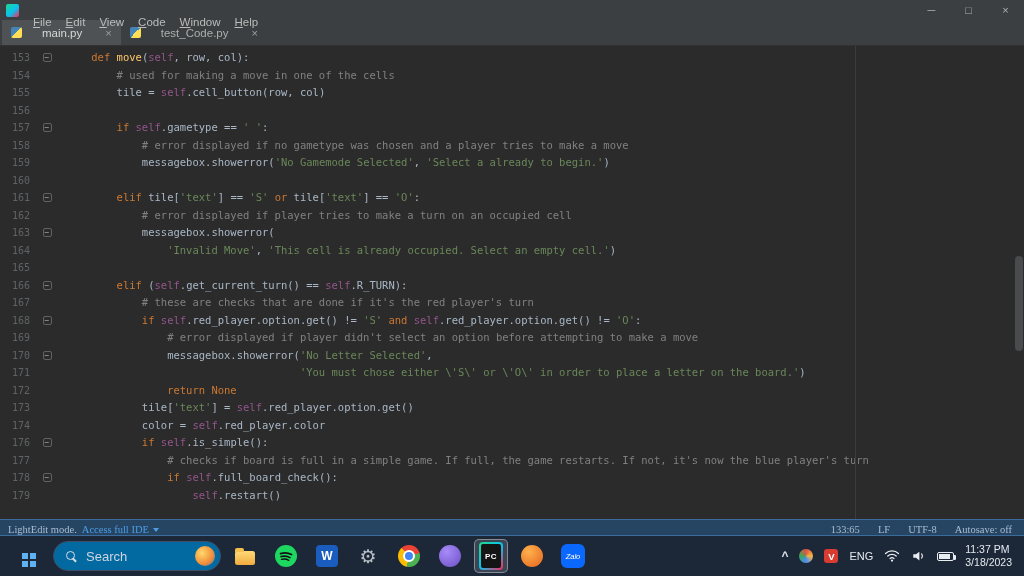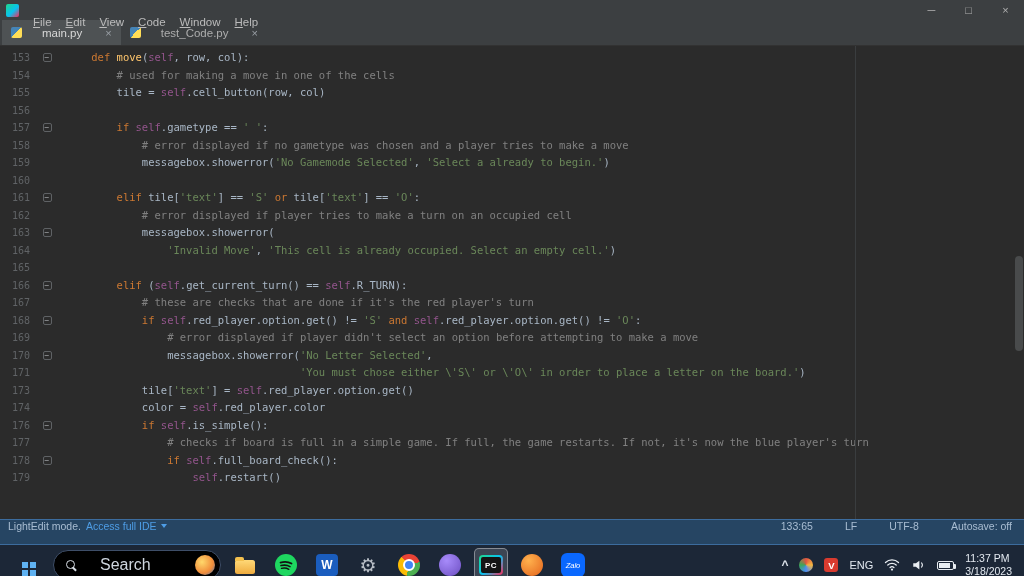--- a/index.html
+++ b/index.html
@@ -34,43 +34,43 @@
   .fold-box { width:9px; height:9px; border:1px solid #5f6265; border-radius:2px; color:#a7aaad; font-size:8px; line-height:7px; text-align:center; background:#2b2b2b; }
   .code { padding-left:8px; }
   .tok-p   { color:var(--c-p,#a9b7c6); }
   .tok-k   { color:var(--c-k,#cc7832); }
   .tok-f   { color:var(--c-f,#ffc66d); }
   .tok-s   { color:var(--c-s,#94558d); }
   .tok-c   { color:var(--c-c,#808080); }
   .tok-str { color:var(--c-str,#6a8759); }
 
   
-  .statusbar { height:26px; background:#264563; border-top:1px solid #3c6c9e; border-bottom:1px solid #3c6c9e; display:flex; align-items:flex-start; padding:0 12px 0 8px; font-size:10.5px; color:#a9bdd2; gap:5px; }
+  .statusbar { height:17px; background:#264563; border-top:1px solid #3c6c9e; border-bottom:1px solid #3c6c9e; display:flex; align-items:flex-end; padding:0 12px 0 8px; font-size:10.5px; color:#a9bdd2; gap:5px;font-family:Liberation Serif, serif; }
   .sb-link { color:#4e9de6; display:flex; align-items:center; gap:4px; }
   .caret-down { width:0; height:0; border-left:3.5px solid transparent; border-right:3.5px solid transparent; border-top:4px solid #4e9de6; display:inline-block; }
-  .sb-right { margin-left:auto; display:flex; gap:32px; align-items:center; }
+  .sb-right { margin-left:auto; display:flex; gap:18px; align-items:center; }
 
   
   .taskbar { height:40px; background:#1c2737; display:flex; align-items:center; padding:0 8px 0 12px; gap:7px; }
   .tb-btn { width:34px; height:34px; border-radius:5px; display:flex; align-items:center; justify-content:center; flex:none; }
   .tb-btn.active-app { background:rgba(255,255,255,.14); box-shadow:inset 0 0 0 1px rgba(255,255,255,.38); }
   .start-flag { width:6.5px; height:6.5px; background:#5fb2f2; box-shadow:8px 0 #5fb2f2, 0 8px #5fb2f2, 8px 8px #5fb2f2; margin:-8px 8px 0 -8px; transform:translate(4px,4px); }
-  .search-pill { width:168px; height:30px; border-radius:15px; background:#000000; border:1px solid #3e4e68; display:flex; align-items:center; padding:0 5px 0 12px; gap:23px; color:#cfd6df; font-size:16px; flex:none; }
+  .search-pill { width:168px; height:30px; border-radius:15px; background:#0369a1; border:1px solid #3e4e68; display:flex; align-items:center; padding:0 5px 0 12px; gap:9px; color:#cfd6df; font-size:13px; flex:none; }
   .mag { width:11px; height:11px; position:relative; flex:none; }
   .mag::before { content:""; position:absolute; width:7px; height:7px; border:1.6px solid #d7dde4; border-radius:50%; }
   .mag::after { content:""; position:absolute; width:5px; height:1.6px; background:#d7dde4; transform:rotate(45deg); left:6px; top:8px; }
   .search-highlight { margin-left:auto; width:20px; height:20px; border-radius:50%; background:radial-gradient(circle at 35% 35%, #ffd86b, #f08c3a 60%, #3a76c4); flex:none; }
   .folder { width:20px; height:14px; background:linear-gradient(#ffd978,#efac3f); border-radius:2.5px; position:relative; margin-top:3px; }
   .folder::before { content:""; position:absolute; top:-3px; left:0; width:9px; height:4px; background:#f3c04f; border-radius:2px 2px 0 0; }
   .word-sq { width:22px; height:22px; border-radius:4px; background:#1a5dbe; color:#fff; font-weight:bold; font-size:12px; display:flex; align-items:center; justify-content:center; }
   .gear { font-size:19px; color:#b8bec6; line-height:1; }
   .chrome { width:22px; height:22px; border-radius:50%; background:conic-gradient(from -45deg,#ea4335 0 33%,#4caf50 33% 66%,#fbbc05 66% 100%); position:relative; }
   .chrome::after { content:""; position:absolute; inset:5px; border-radius:50%; background:#4285f4; border:2.5px solid #fff; }
   .purple-app { width:22px; height:22px; border-radius:50%; background:radial-gradient(circle at 35% 30%, #a78bfa, #6d4fc2); }
-  .pycharm-sq { width:24px; height:20px; border-radius:4px; border:2px solid transparent; background:linear-gradient(#151515,#151515) padding-box, linear-gradient(135deg,#21d789,#07c3f2,#fe2857) border-box; color:#fff; font-weight:bold; font-size:8px; display:flex; align-items:center; justify-content:center; letter-spacing:.5px; }
+  .pycharm-sq { width:24px; height:28px; border-radius:4px; border:2px solid transparent; background:linear-gradient(#151515,#151515) padding-box, linear-gradient(135deg,#21d789,#07c3f2,#fe2857) border-box; color:#fff; font-weight:bold; font-size:8px; display:flex; align-items:center; justify-content:center; letter-spacing:.5px; }
   .orange-app { width:22px; height:22px; border-radius:50%; background:radial-gradient(circle at 35% 30%, #ffb14d, #e3641d); }
   .zalo-sq { width:24px; height:24px; border-radius:6px; background:#0a68fe; color:#fff; font-weight:normal; font-style:italic; font-size:7.5px; display:flex; align-items:center; justify-content:center; }
   .tray { margin-left:auto; display:flex; align-items:center; gap:11px; color:#e3e9f0; font-size:11px; padding-right:4px; }
   .tray-chevron { font-size:12px; color:#dfe5ec; font-weight:bold; }
   .tray-app { width:14px; height:14px; border-radius:50%; background:conic-gradient(#e25241,#f5b63f,#4b8df8,#3aa757,#e25241); }
   .unikey { width:14px; height:14px; border-radius:3px; background:#d83b2f; color:#fff; font-weight:bold; font-size:9.5px; display:flex; align-items:center; justify-content:center; }
   .battery { width:17px; height:9px; border:1px solid #e8edf2; border-radius:2px; position:relative; }
   .battery::before { content:""; position:absolute; inset:1px; right:3px; background:#e8edf2; }
   .battery::after { content:""; position:absolute; right:-3px; top:2px; width:2px; height:5px; background:#e8edf2; border-radius:0 1px 1px 0; }
   .clock { font-size:10.5px; line-height:13px; color:#e3e9f0; }
@@ -123,20 +123,21 @@
       <div class="line"><span class="ln">162</span><span class="foldcol"></span><span class="code"><span class="tok-p">            </span><span class="tok-c"># error displayed if player tries to make a turn on an occupied cell</span></span></div>
       <div class="line"><span class="ln">163</span><span class="foldcol"><span class="fold-box">−</span></span><span class="code"><span class="tok-p">            messagebox.showerror(</span></span></div>
       <div class="line"><span class="ln">164</span><span class="foldcol"></span><span class="code"><span class="tok-p">                </span><span class="tok-str">'Invalid Move'</span><span class="tok-p">, </span><span class="tok-str">'This cell is already occupied. Select an empty cell.'</span><span class="tok-p">)</span></span></div>
       <div class="line"><span class="ln">165</span><span class="foldcol"></span><span class="code"></span></div>
       <div class="line"><span class="ln">166</span><span class="foldcol"><span class="fold-box">−</span></span><span class="code"><span class="tok-p">        </span><span class="tok-k">elif </span><span class="tok-p">(</span><span class="tok-s">self</span><span class="tok-p">.get_current_turn() == </span><span class="tok-s">self</span><span class="tok-p">.R_TURN):</span></span></div>
       <div class="line"><span class="ln">167</span><span class="foldcol"></span><span class="code"><span class="tok-p">            </span><span class="tok-c"># these are checks that are done if it's the red player's turn</span></span></div>
       <div class="line"><span class="ln">168</span><span class="foldcol"><span class="fold-box">−</span></span><span class="code"><span class="tok-p">            </span><span class="tok-k">if </span><span class="tok-s">self</span><span class="tok-p">.red_player.option.get() != </span><span class="tok-str">'S'</span><span class="tok-k"> and </span><span class="tok-s">self</span><span class="tok-p">.red_player.option.get() != </span><span class="tok-str">'O'</span><span class="tok-p">:</span></span></div>
       <div class="line"><span class="ln">169</span><span class="foldcol"></span><span class="code"><span class="tok-p">                </span><span class="tok-c"># error displayed if player didn't select an option before attempting to make a move</span></span></div>
       <div class="line"><span class="ln">170</span><span class="foldcol"><span class="fold-box">−</span></span><span class="code"><span class="tok-p">                messagebox.showerror(</span><span class="tok-str">'No Letter Selected'</span><span class="tok-p">,</span></span></div>
       <div class="line"><span class="ln">171</span><span class="foldcol"></span><span class="code"><span class="tok-p">                                     </span><span class="tok-str">'You must chose either \'S\' or \'O\' in order to place a letter on the board.'</span><span class="tok-p">)</span></span></div>
+      <div class="line"><span class="ln">172</span><span class="foldcol"></span><span class="code"><span class="tok-p">                </span><span class="tok-k">return None</span></span></div>
       <div class="line"><span class="ln">173</span><span class="foldcol"></span><span class="code"><span class="tok-p">            tile[</span><span class="tok-str">'text'</span><span class="tok-p">] = </span><span class="tok-s">self</span><span class="tok-p">.red_player.option.get()</span></span></div>
       <div class="line"><span class="ln">174</span><span class="foldcol"></span><span class="code"><span class="tok-p">            color = </span><span class="tok-s">self</span><span class="tok-p">.red_player.color</span></span></div>
       <div class="line"><span class="ln">176</span><span class="foldcol"><span class="fold-box">−</span></span><span class="code"><span class="tok-p">            </span><span class="tok-k">if </span><span class="tok-s">self</span><span class="tok-p">.is_simple():</span></span></div>
       <div class="line"><span class="ln">177</span><span class="foldcol"></span><span class="code"><span class="tok-p">                </span><span class="tok-c"># checks if board is full in a simple game. If full, the game restarts. If not, it's now the blue player's turn</span></span></div>
       <div class="line"><span class="ln">178</span><span class="foldcol"><span class="fold-box">−</span></span><span class="code"><span class="tok-p">                </span><span class="tok-k">if </span><span class="tok-s">self</span><span class="tok-p">.full_board_check():</span></span></div>
       <div class="line"><span class="ln">179</span><span class="foldcol"></span><span class="code"><span class="tok-p">                    </span><span class="tok-s">self</span><span class="tok-p">.restart()</span></span></div>
     </div>
   <div class="sb-track">
     <div class="sb-thumb"></div>
   </div>

